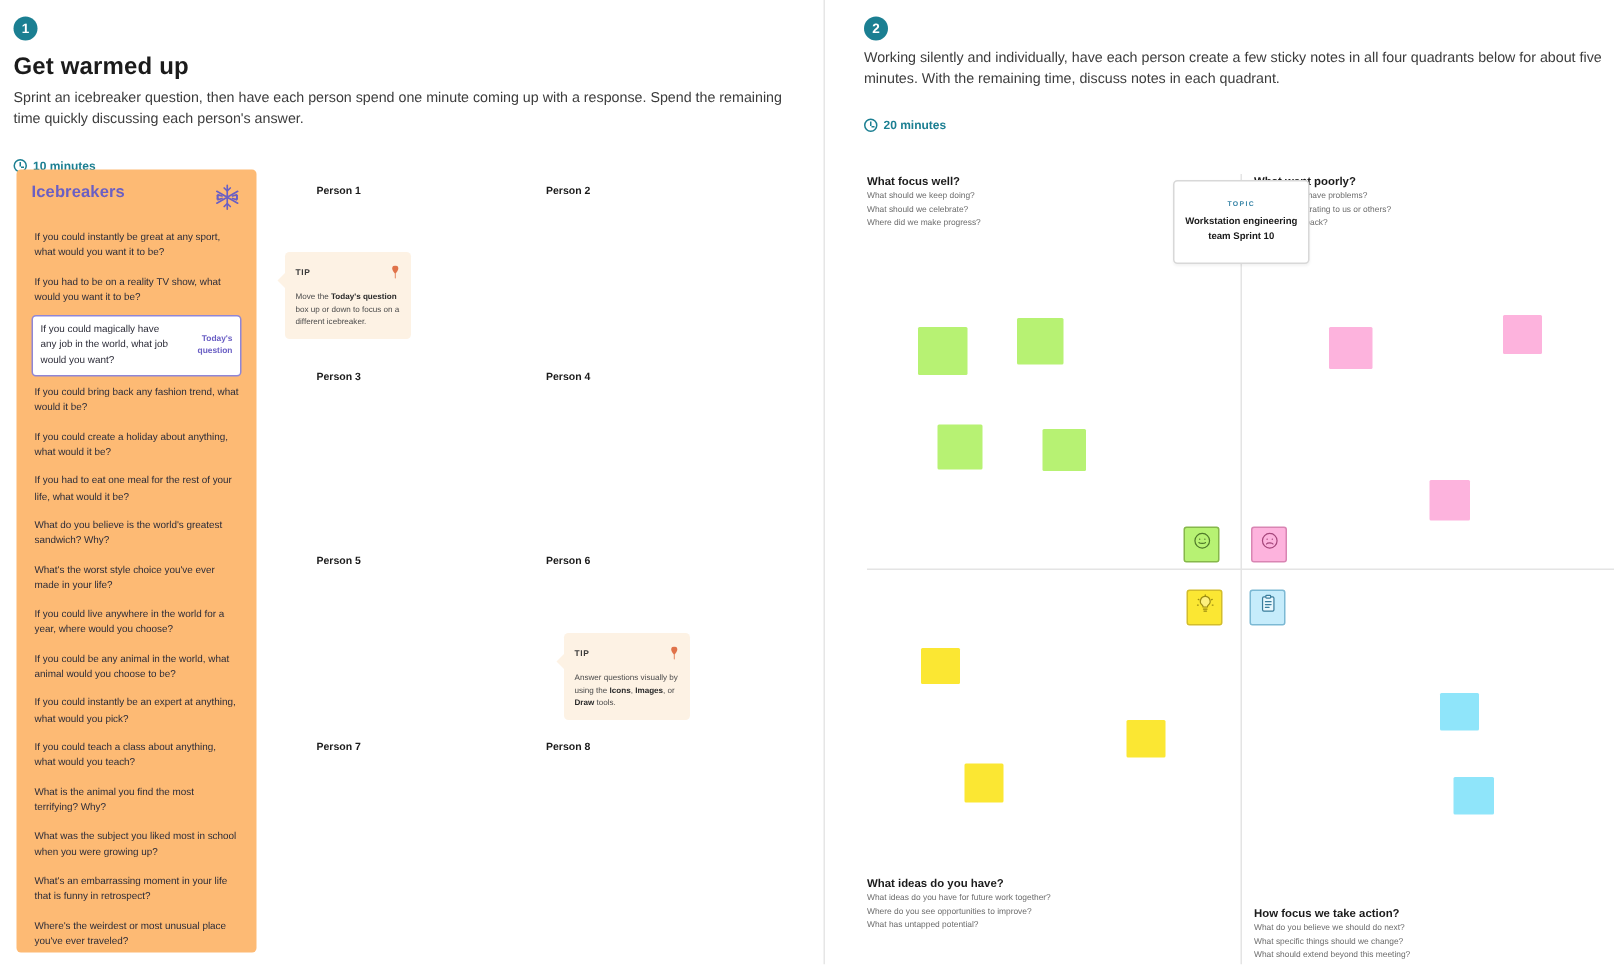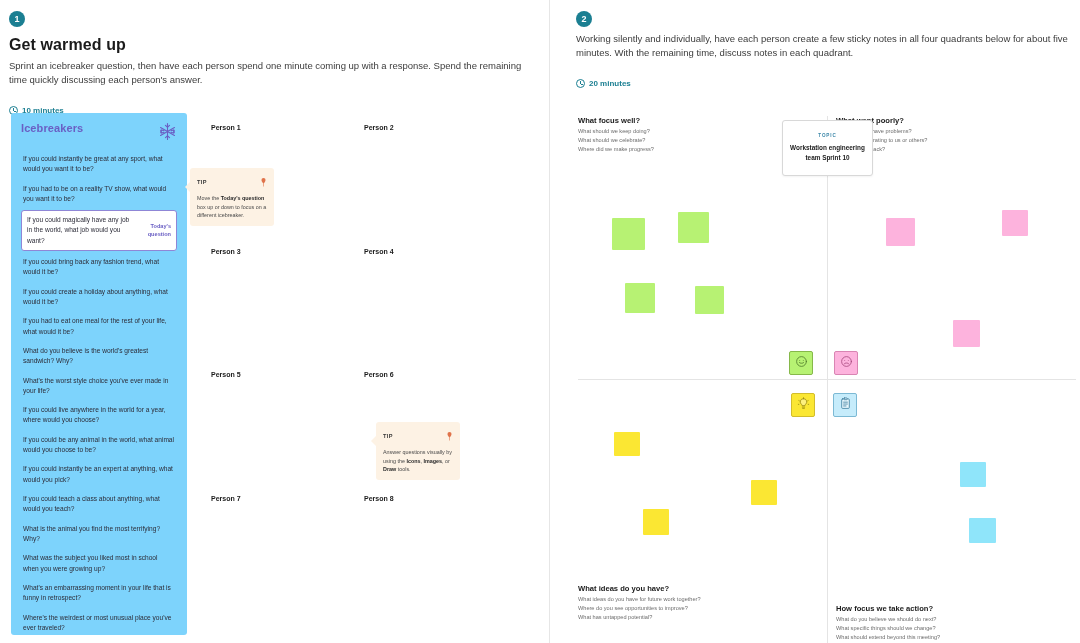--- a/index.html
+++ b/index.html
@@ -26,22 +26,22 @@
   .clock::after { content:""; position:absolute; left:3.1px; top:1.6px; width:1px; height:3px; background:#1b7f92; }
   .clock::before{ content:""; position:absolute; left:3.6px; top:4.2px; width:2.6px; height:1px; background:#1b7f92; }
 
   
   .panel-left  { width: 550px; height: 643px; position: relative; padding: 11px 0 0 9px; border-right: 1px solid #e6e6e6; }
   .panel-right { width: 530px; height: 643px; position: relative; padding: 11px 0 0 26px; }
 
   
   .ib-card {
     position: absolute; left: 11px; top: 113px;
-    width: 176px; height: 522px;
-    background: #7dd3fc; border-radius: 3px;
+    width: 160px; height: 522px;
+    background: #fdba74; border-radius: 3px;
     padding: 9px 10px 0 10px;
   }
   .ib-head { display:flex; align-items:flex-start; justify-content:space-between; }
   .ib-title { font-size: 11px; font-weight: bold; color: #6a5fc4; letter-spacing:.1px; }
   .snowflake { width: 19px; height: 19px; color: #6a5fc4; }
   .ib-list { margin-top: 10px; }
   .ib-item {
     font-size: 6.6px; line-height: 1.55; color: #2c2c38;
     padding: 3px 2px; margin-bottom: 3.2px;
   }

